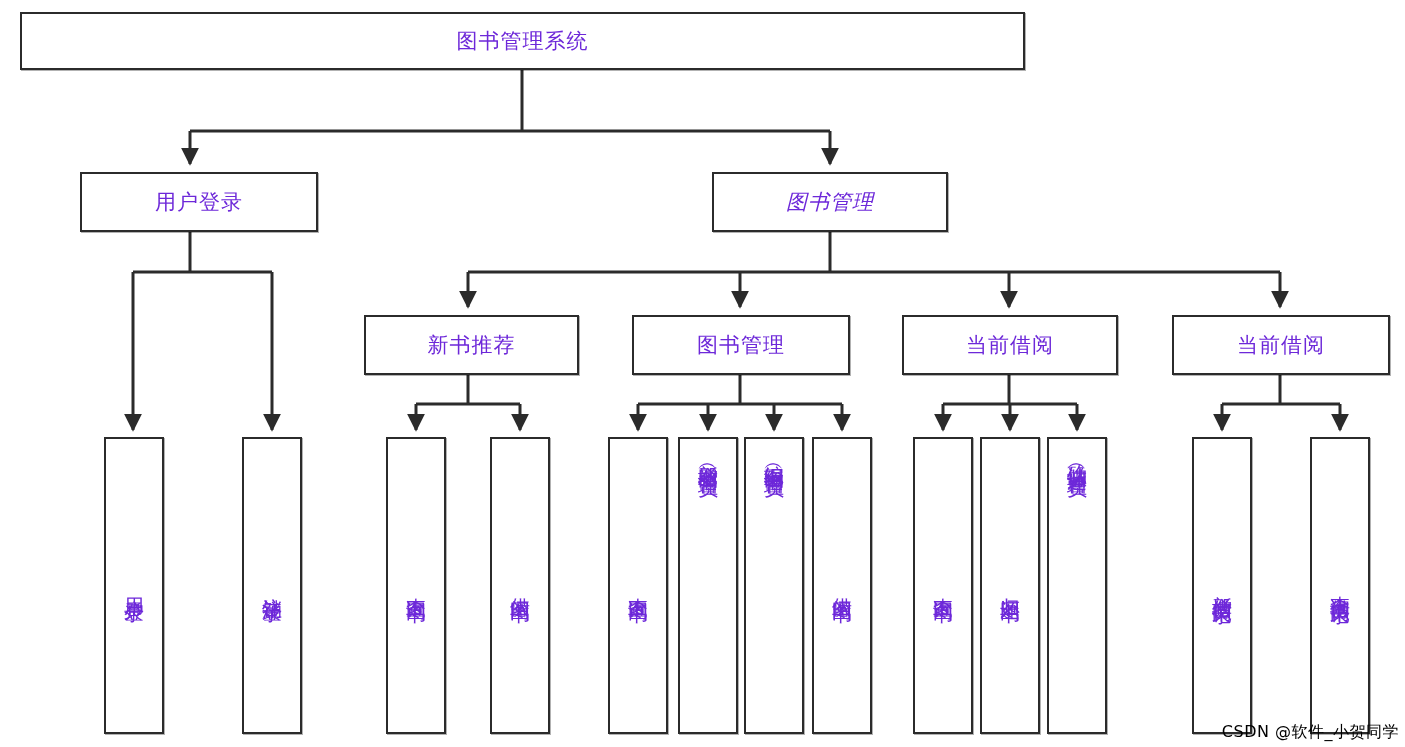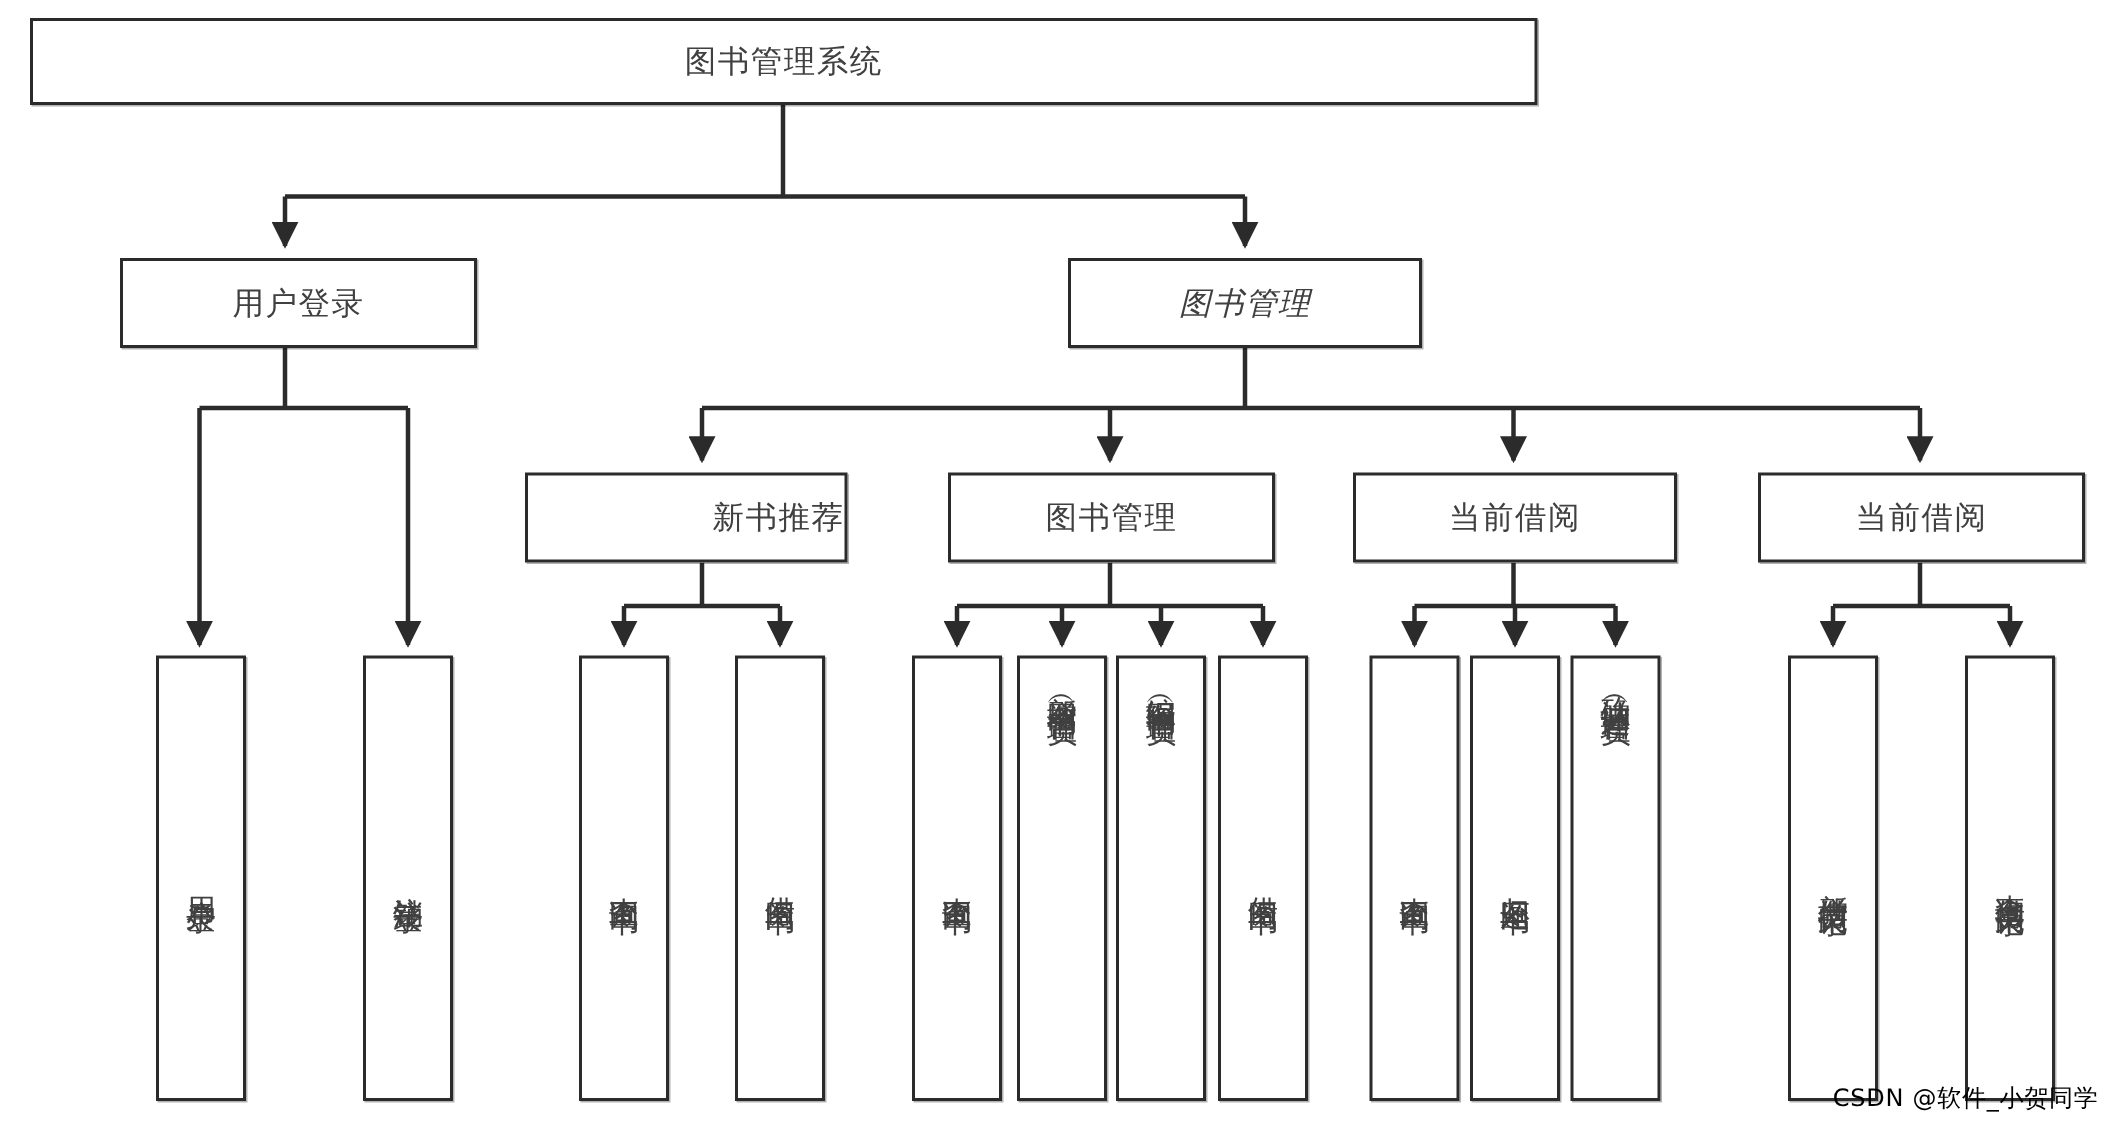--- a/index.html
+++ b/index.html
@@ -35,21 +35,21 @@
     display: flex;
     align-items: center;
     justify-content: center;
     box-shadow: 1px 1px 0 rgba(0,0,0,0.30);
     z-index: 2;
   }
   .node-label {
     font-size: 21px;
     line-height: 1.15;
     letter-spacing: 1px;
-    color: #404040;
+    color: #6d28d9;
     white-space: nowrap;
     text-align: center;
   }
   
   .node.vertical {
     align-items: flex-start;
     justify-content: center;
     padding-top: 10px;
   }
   .node.vertical .node-label {
@@ -136,21 +136,21 @@
   </div>
 
   <div class="node" style="left:80px; top:172px; width:238px; height:60px;">
     <span class="node-label">用户登录</span>
   </div>
 
   <div class="node" style="left:712px; top:172px; width:236px; height:60px;font-style:italic;">
     <span class="node-label">图书管理</span>
   </div>
 
-  <div class="node" style="left:350px; top:315px; width:215px; height:60px;justify-content:flex-end;">
+  <div class="node" style="left:364px; top:315px; width:215px; height:60px;">
     <span class="node-label">新书推荐</span>
   </div>
 
   <div class="node" style="left:632px; top:315px; width:218px; height:60px;">
     <span class="node-label">图书管理</span>
   </div>
 
   <div class="node" style="left:902px; top:315px; width:216px; height:60px;">
     <span class="node-label">当前借阅</span>
   </div>

